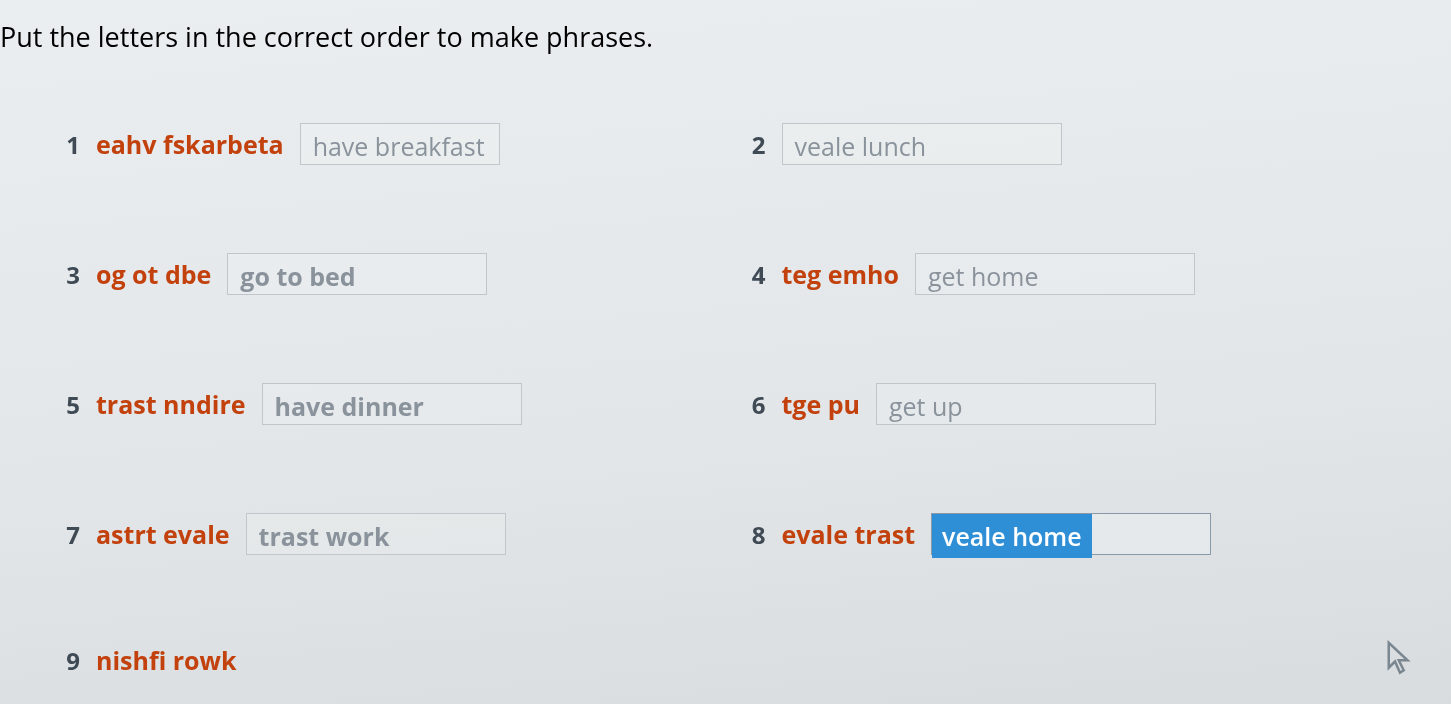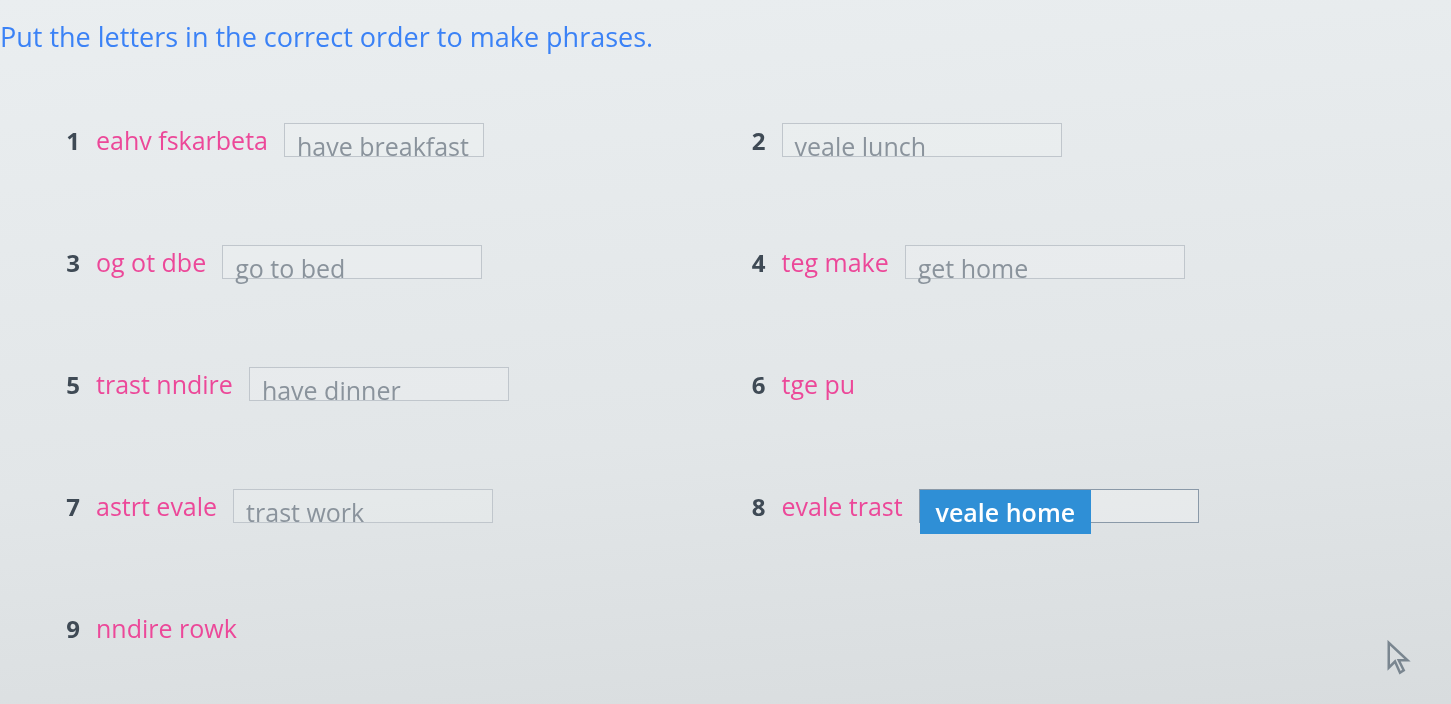--- a/index.html
+++ b/index.html
@@ -7,21 +7,21 @@
   body {
     font-family: "Segoe UI", "Open Sans", Arial, sans-serif;
     background: linear-gradient(175deg, #eaeef0 0%, #e2e6e8 60%, #d8dcde 100%);
     color: #4a5560;
     padding: 18px 0 0 0;
     position: relative;
     overflow: hidden;
   }
   .instruction {
     font-size: 27px;
-    color: #3b82f6;
+    color: #000000;
     margin: 0 0 68px 0;
     padding-left: 0;
     font-weight: 400;
   }
   .grid {
     display: grid;
     grid-template-columns: 1fr 1fr;
     column-gap: 40px;
     row-gap: 88px;
     padding: 0 60px 0 60px;
@@ -35,50 +35,50 @@
   }
   .num {
     font-weight: 700;
     color: #3f4a55;
     min-width: 20px;
     text-align: right;
     font-size: 24px;
   }
   .scrambled {
     white-space: nowrap;
-    font-weight: 400;
-    color: #ec4899;
+    font-weight: 700;
+    color: #c2410c;
   }
   .answer {
     border: 1px solid #c0c6cc;
     background: rgba(255,255,255,0.15);
     padding: 6px 12px;
     font-size: 25px;
     color: #8a939c;
     font-family: inherit;
     outline: none;
-    height: 34px;
+    height: 42px;
     line-height: 32px;
   }
   .answer.sel {
     border: 1px solid #8a99a8;
     background: rgba(255,255,255,0.25);
     padding: 0;
   }
   .answer.sel .hl {
     background: #2f8fd6;
     color: #ffffff;
-    padding: 6px 16px;
+    padding: 6px 10px;
     display: inline-block;
     height: 44px;
     line-height: 32px;
     font-weight: 600;
   }
   .w-narrow  { width: 200px; }
-  .w-mid     { width: 260px; }
+  .w-mid     { width: 260px; font-weight: bold; }
   .w-wide    { width: 280px; }
   .cursor-svg {
     position: absolute;
     right: 36px;
     bottom: 26px;
     width: 30px;
     height: 38px;
     stroke: #7a8690;
     fill: none;
     stroke-width: 2;
@@ -103,49 +103,50 @@
   </div>
 
   <div class="item">
     <span class="num">3</span>
     <span class="scrambled">og ot dbe</span>
     <span class="answer w-mid">go to bed</span>
   </div>
 
   <div class="item">
     <span class="num">4</span>
-    <span class="scrambled">teg make</span>
+    <span class="scrambled">teg emho</span>
     <span class="answer w-wide">get home</span>
   </div>
 
   <div class="item">
     <span class="num">5</span>
     <span class="scrambled">trast nndire</span>
     <span class="answer w-mid">have dinner</span>
   </div>
 
   <div class="item">
     <span class="num">6</span>
     <span class="scrambled">tge pu</span>
+    <span class="answer w-wide">get up</span>
   </div>
 
   <div class="item">
     <span class="num">7</span>
     <span class="scrambled">astrt evale</span>
     <span class="answer w-mid">trast work</span>
   </div>
 
   <div class="item">
     <span class="num">8</span>
     <span class="scrambled">evale trast</span>
     <span class="answer w-wide sel"><span class="hl">veale home</span></span>
   </div>
 
   <div class="item">
     <span class="num">9</span>
-    <span class="scrambled">nndire rowk</span>
+    <span class="scrambled">nishfi rowk</span>
   </div>
 
 </div>
 
 <svg class="cursor-svg" viewBox="0 0 24 30">
   <path d="M3 2 L3 22 L8 17 L12 26 L15 24 L11 16 L18 16 Z"></path>
 </svg>
 
 </body></html>

